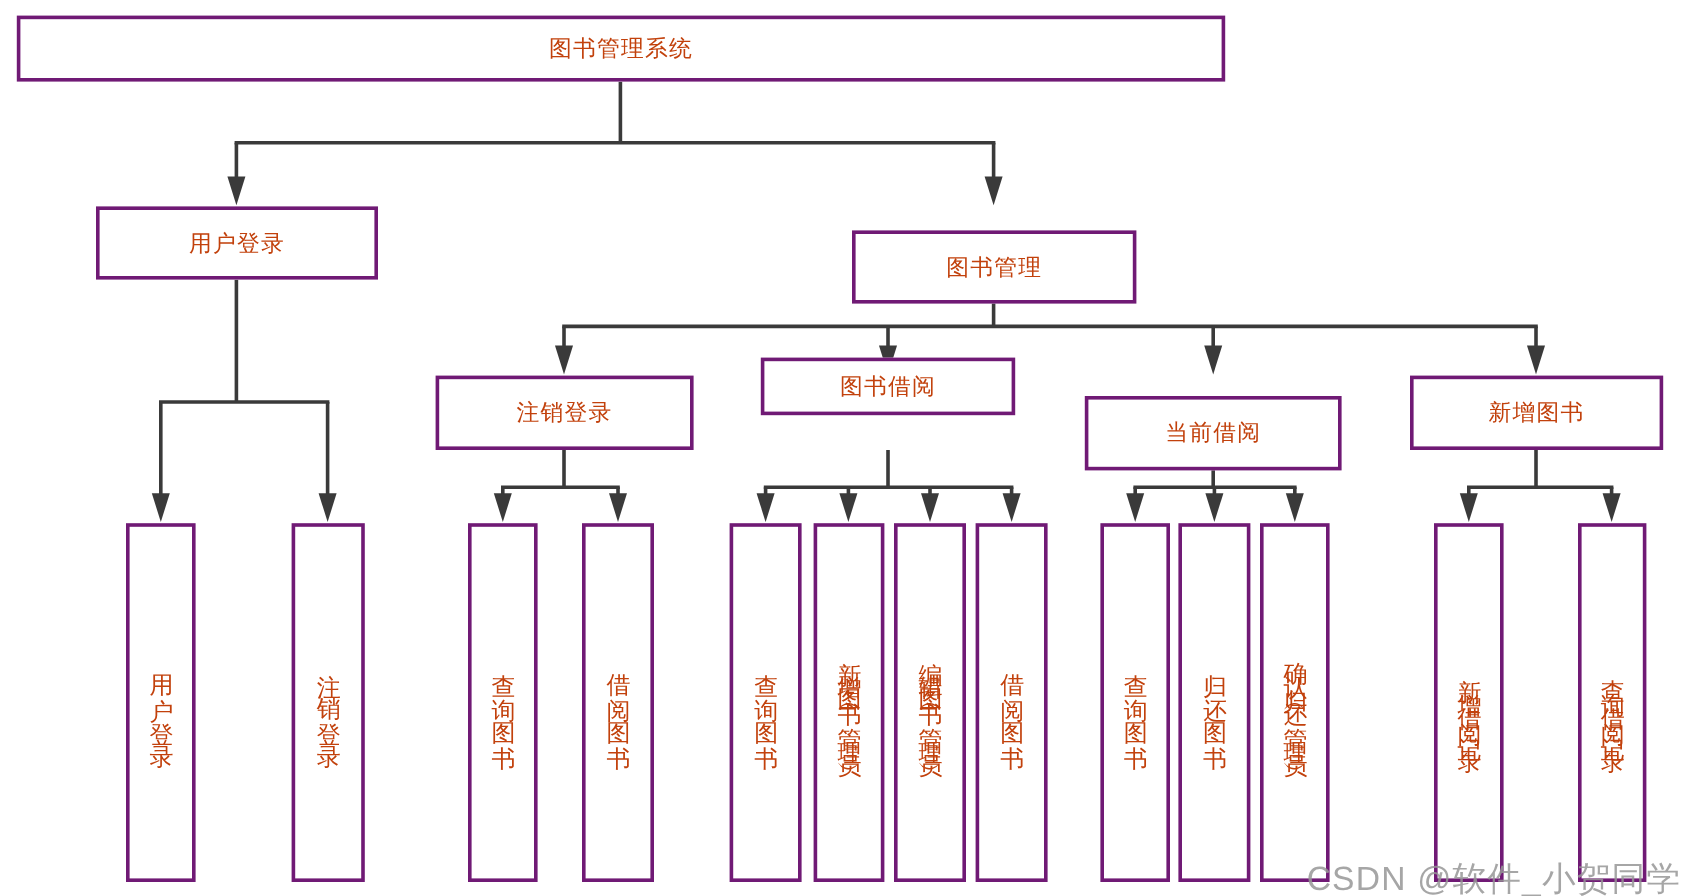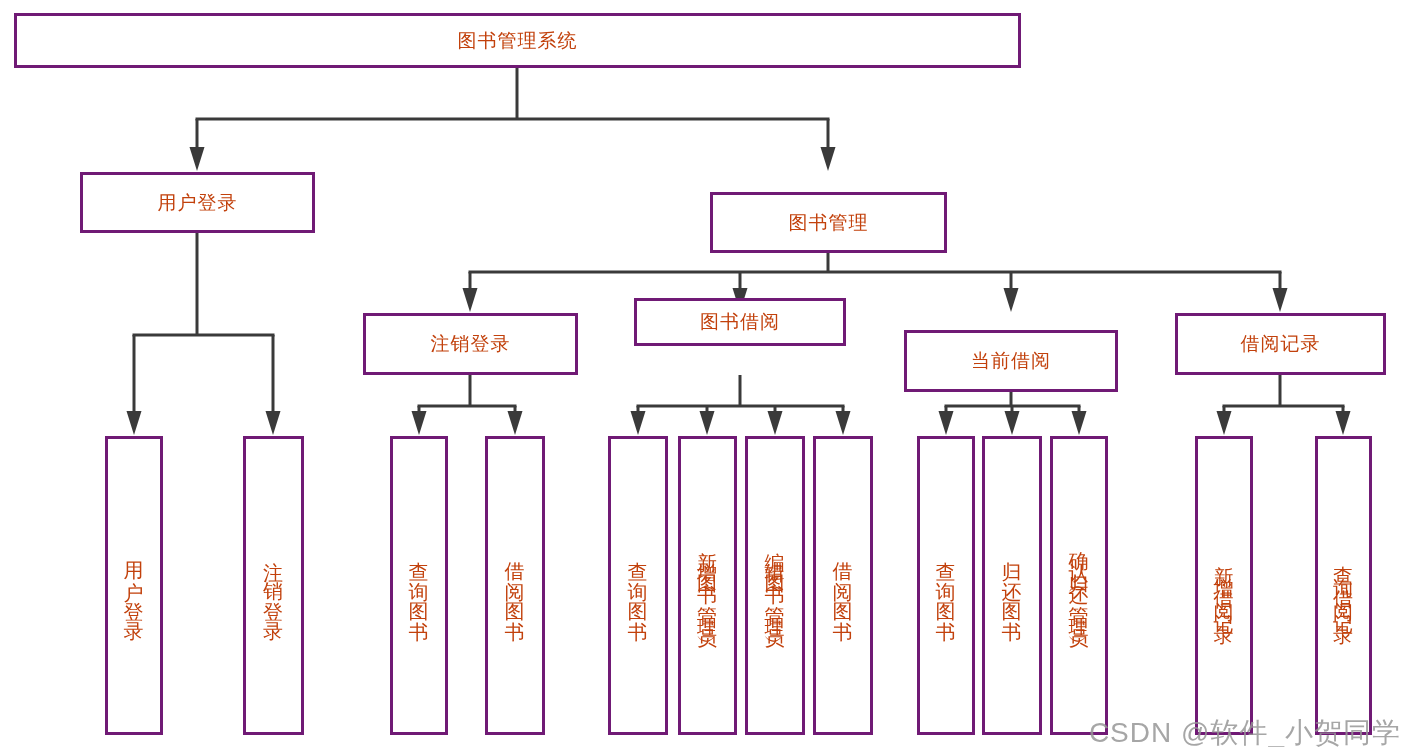--- a/index.html
+++ b/index.html
@@ -104,21 +104,21 @@
     </svg>
 
   <div class="box hbox" style="left:14px;top:13px;width:1007px;height:55px;">图书管理系统</div>
 
   <div class="box hbox" style="left:80px;top:172px;width:235px;height:61px;">用户登录</div>
   <div class="box hbox" style="left:710px;top:172px;width:237px;height:61px;margin-top:20px;">图书管理</div>
 
   <div class="box hbox" style="left:363px;top:313px;width:215px;height:62px;">注销登录</div>
   <div class="box hbox" style="left:634px;top:298px;width:212px;height:48px;">图书借阅</div>
   <div class="box hbox" style="left:904px;top:330px;width:214px;height:62px;">当前借阅</div>
-  <div class="box hbox" style="left:1175px;top:313px;width:211px;height:62px;">借阅记录</div>
+  <div class="box hbox" style="left:1175px;top:313px;width:211px;height:62px;">新增图书</div>
 
   <div class="box vbox sp4" style="left:105px;top:436px;width:58px;height:299px;">用户登录</div>
   <div class="box vbox sp4" style="left:243px;top:436px;width:61px;height:299px;">注销登录</div>
 
   <div class="box vbox sp4" style="left:390px;top:436px;width:58px;height:299px;">查询图书</div>
   <div class="box vbox sp4" style="left:485px;top:436px;width:60px;height:299px;">借阅图书</div>
 
   <div class="box vbox sp4" style="left:608px;top:436px;width:60px;height:299px;">查询图书</div>
   <div class="box vbox splong" style="left:678px;top:436px;width:59px;height:299px;">新增图书（管理员）</div>
   <div class="box vbox splong" style="left:745px;top:436px;width:60px;height:299px;">编辑图书（管理员）</div>

